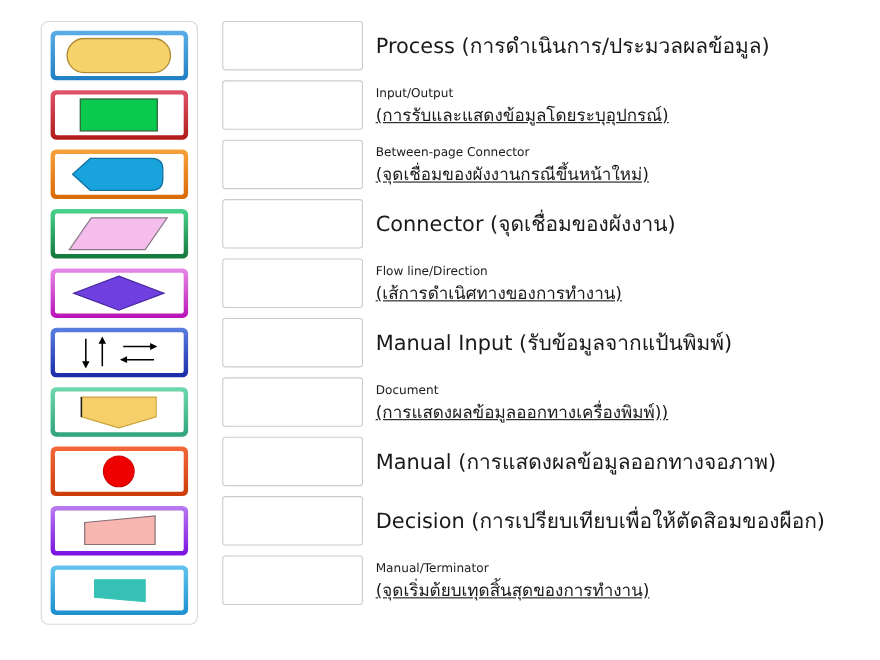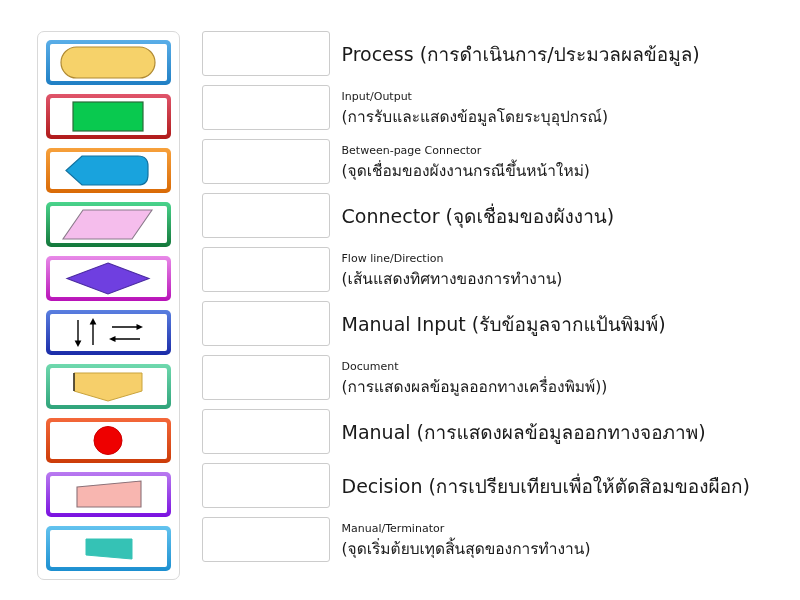--- a/index.html
+++ b/index.html
@@ -11,21 +11,21 @@
     width: 800px;
     height: 600px;
     font-family: "DejaVu Sans", "Liberation Sans", sans-serif;
     overflow: hidden;
     position: relative;
   }
 
   
   #worksheet {
     position: absolute;
-    left: 0; top: 12px;
+    left: 0; top: 0;
     width: 800px; height: 476px;
     display: flex;
     align-items: flex-start;
   }
 
   
   #symbol-panel {
     margin: 19px 0 0 37px;
     width: 143px;
     border: 1px solid #d9d9d9;
@@ -109,20 +109,21 @@
   }
   .label-row.double .line-en {
     font-size: 11px;
     line-height: 20px;
     white-space: nowrap;
   }
   .label-row.double .line-th {
     font-size: 15.5px;
     line-height: 21px;
     white-space: nowrap;
+    text-decoration: underline;
   }
 </style>
 </head>
 <body>
 
 <div id="worksheet">
 
   <div id="symbol-panel">
 
     <div class="symbol-card" style="background:linear-gradient(#5aaee8,#1f7fc4);">
@@ -245,21 +246,21 @@
       <div class="line-en">Between-page Connector</div>
       <div class="line-th">(จุดเชื่อมของผังงานกรณีขึ้นหน้าใหม่)</div>
     </div>
 
     <div class="label-row single">
       <div class="line-en">Connector (จุดเชื่อมของผังงาน)</div>
     </div>
 
     <div class="label-row double">
       <div class="line-en">Flow line/Direction</div>
-      <div class="line-th">(เส้นแสดงทิศทางของการทำงาน)</div>
+      <div class="line-th">(เส้การดำเนิศทางของการทำงาน)</div>
     </div>
 
     <div class="label-row single">
       <div class="line-en">Manual Input (รับข้อมูลจากแป้นพิมพ์)</div>
     </div>
 
     <div class="label-row double">
       <div class="line-en">Document</div>
       <div class="line-th">(การแสดงผลข้อมูลออกทางเครื่องพิมพ์))</div>
     </div>

